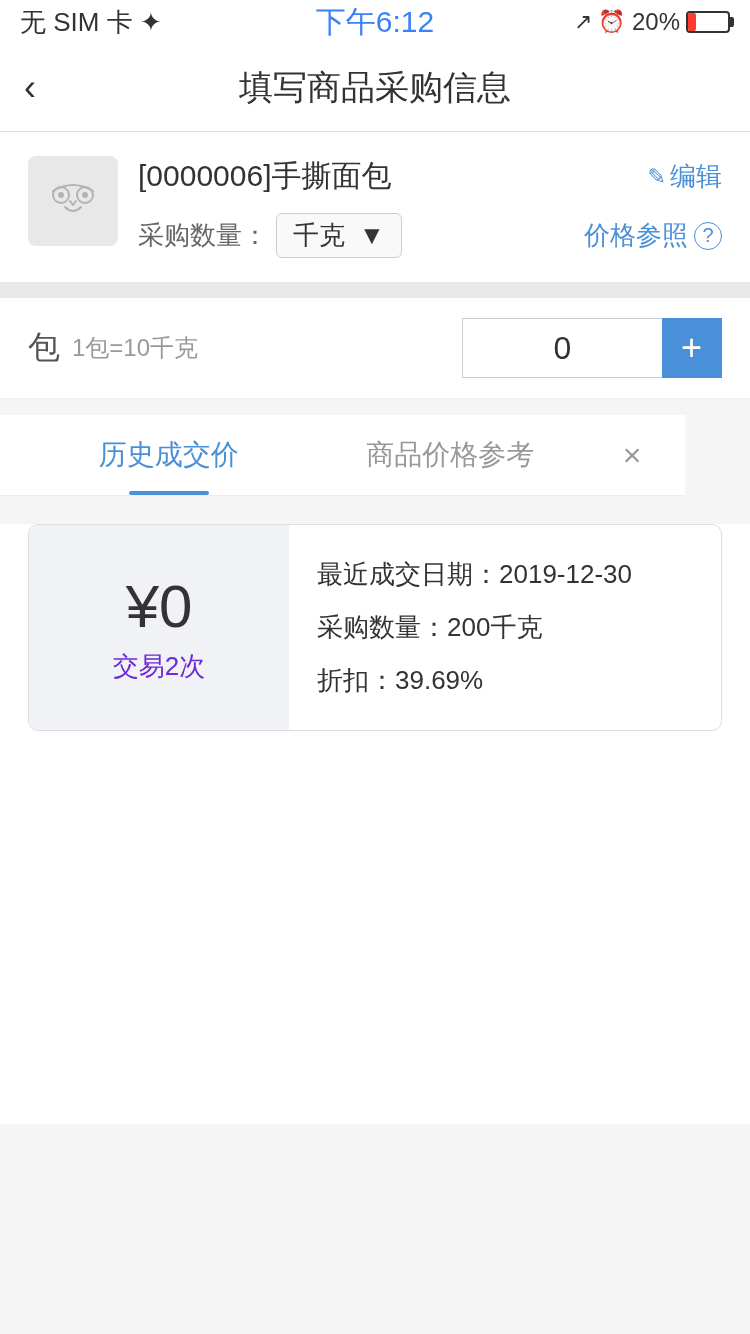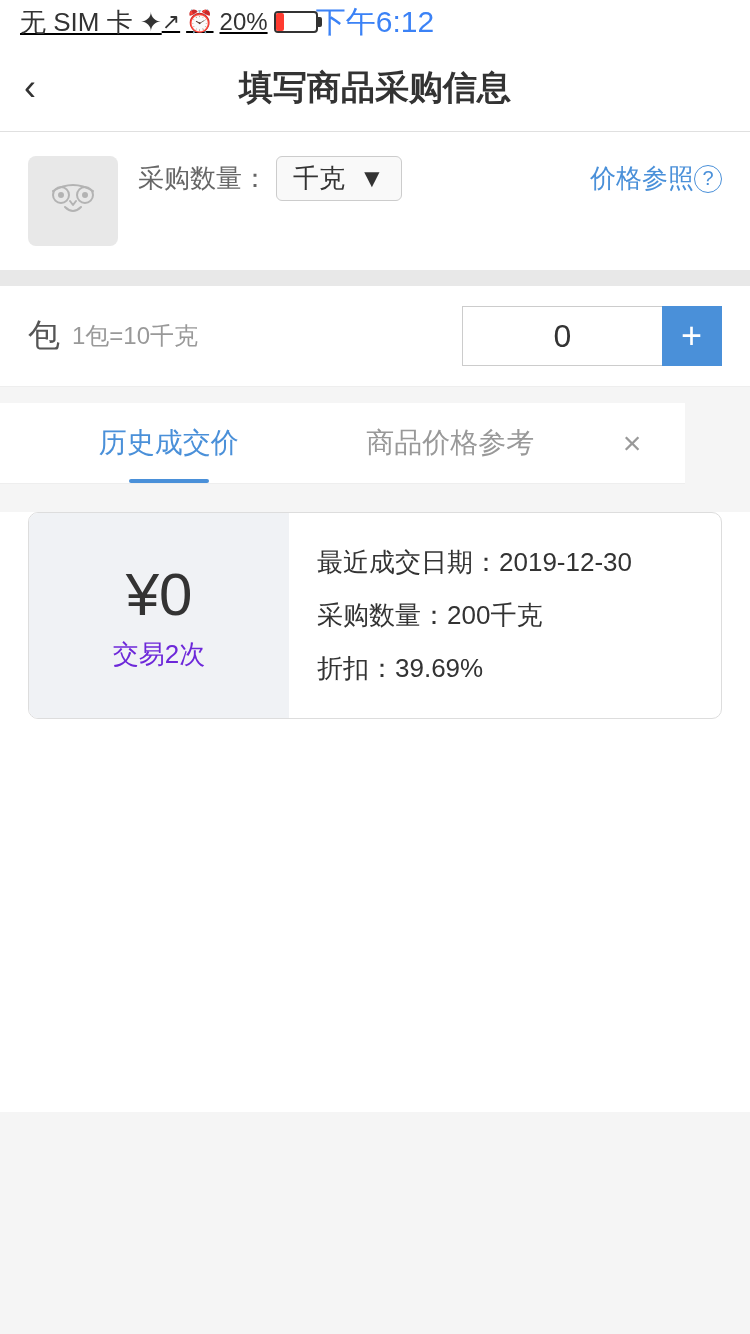--- a/index.html
+++ b/index.html
@@ -13,23 +13,23 @@
       overflow-x: hidden;
     }
 
     
     .status-bar {
       width: 750px;
       height: 44px;
       background: #fff;
       display: flex;
       align-items: center;
+      justify-content: space-between;
       padding: 0 20px;
       font-size: 28px;
-      text-decoration: underline;
     }
     .status-left {
       font-size: 26px;
       color: #333;
       display: flex;
       align-items: center;
       gap: 8px;
     }
     .status-center {
       font-size: 30px;
@@ -87,21 +87,21 @@
     .nav-back {
       position: absolute;
       left: 24px;
       font-size: 36px;
       color: #333;
       cursor: pointer;
     }
     .nav-title {
       font-size: 34px;
       color: #333;
-      font-weight: 700;
+      font-weight: 400;
     }
 
     
     .product-section {
       width: 750px;
       background: #fff;
       padding: 24px 28px;
       margin-top: 0;
     }
     .product-row {
@@ -167,20 +167,21 @@
       display: flex;
       align-items: center;
       gap: 14px;
       background: #f9f9f9;
     }
     .price-ref {
       font-size: 26px;
       color: #4a90d9;
       display: flex;
       align-items: center;
+      gap: 6px;
       cursor: pointer;
     }
 
     
     .section-divider {
       width: 750px;
       height: 16px;
       background: #e8e8e8;
     }
 
@@ -370,20 +371,27 @@
         <circle cx="18" cy="24" r="8" stroke="#666" stroke-width="2" fill="none"></circle>
         <circle cx="42" cy="24" r="8" stroke="#666" stroke-width="2" fill="none"></circle>
         <circle cx="18" cy="24" r="3" fill="#666"></circle>
         <circle cx="42" cy="24" r="3" fill="#666"></circle>
         <path d="M22 36 Q30 44 38 36" stroke="#666" stroke-width="2" fill="none" stroke-linecap="round"></path>
         <path d="M10 20 Q30 8 50 20" stroke="#666" stroke-width="2" fill="none" stroke-linecap="round"></path>
         <path d="M27 30 L30 34 L33 30" stroke="#666" stroke-width="2" fill="none" stroke-linecap="round" stroke-linejoin="round"></path>
       </svg>
     </div>
     <div class="product-info">
+      <div class="product-name-row">
+        <span class="product-name">[0000006]手撕面包</span>
+        <span class="edit-link">
+          <span style="font-size:22px;">✎</span>
+          <span>编辑</span>
+        </span>
+      </div>
       <div class="purchase-unit-row">
         <div class="purchase-unit-label">
           <span>采购数量：</span>
           <div class="unit-dropdown">
             <span>千克</span>
             <span>▼</span>
           </div>
         </div>
         <div class="price-ref">
           <span>价格参照</span>

